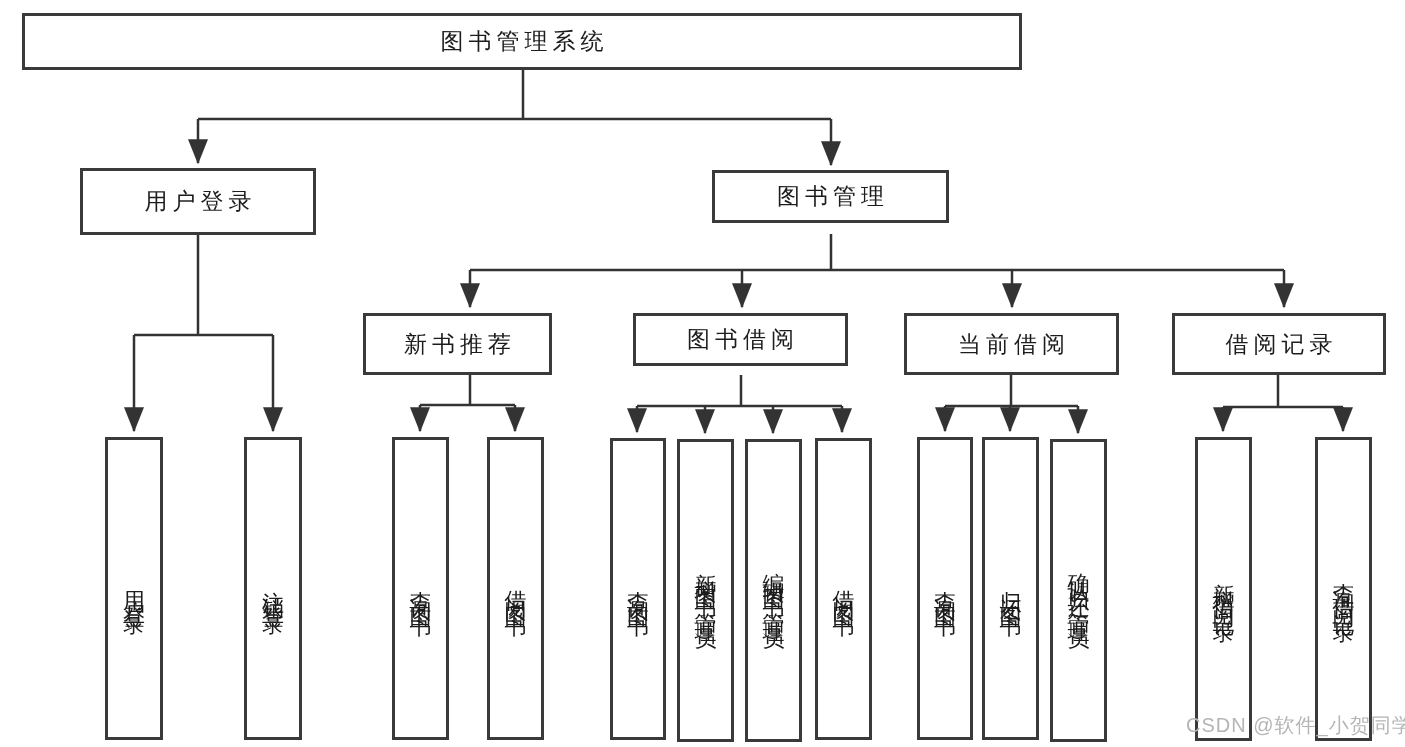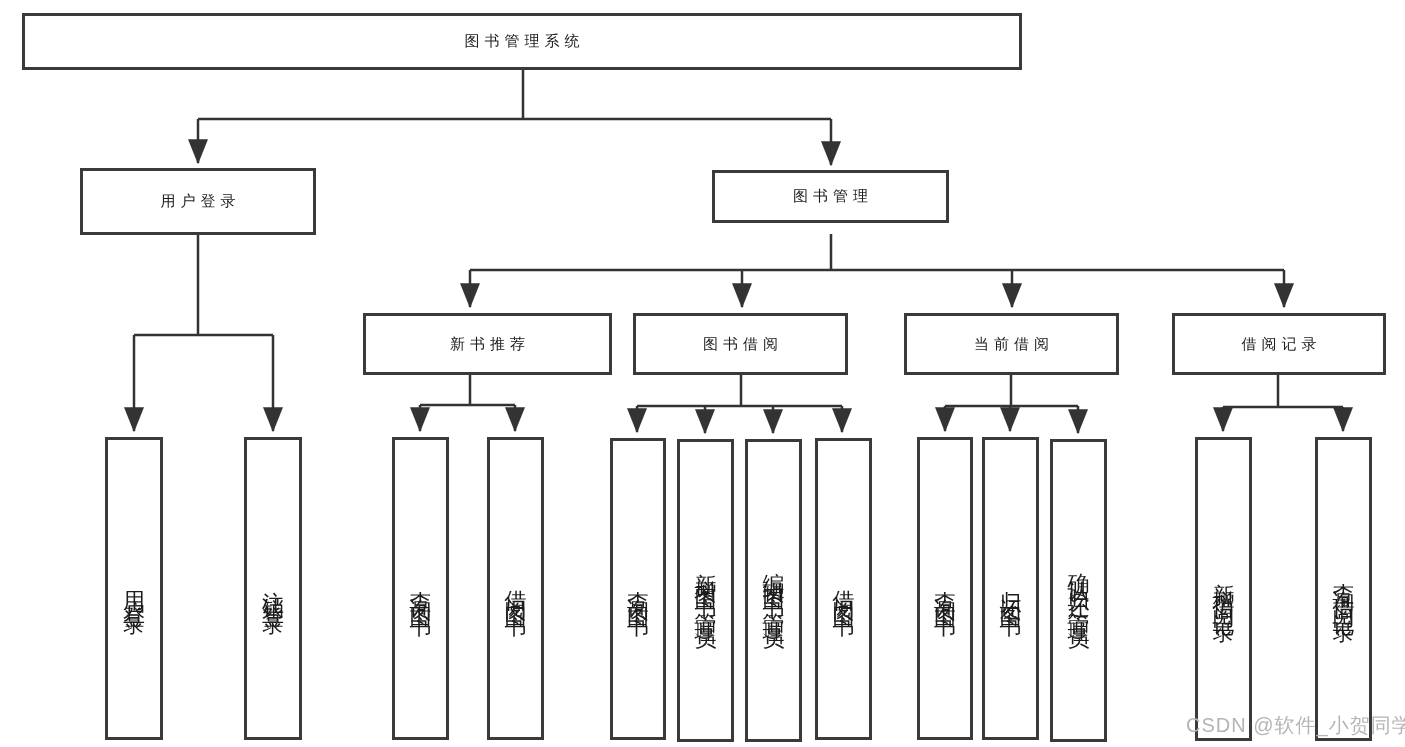--- a/index.html
+++ b/index.html
@@ -18,21 +18,21 @@
     z-index: 0;
   }
   .hbox {
     position: absolute;
     box-sizing: border-box;
     border: 3px solid #3a3a3a;
     background: #ffffff;
     display: flex;
     align-items: center;
     justify-content: center;
-    font-size: 15px;
+    font-size: 23px;
     letter-spacing: 5px;
     text-indent: 5px;
     color: #1c1c1c;
     z-index: 1;
     white-space: nowrap;
   }
   .vbox {
     position: absolute;
     box-sizing: border-box;
     border: 3px solid #3a3a3a;
@@ -106,22 +106,22 @@
       <path d="M1223 407 V431" marker-end="url(#arw)"></path>
       <path d="M1343 407 V431" marker-end="url(#arw)"></path>
     </g>
   </svg>
 
   <div class="hbox" style="left:22px; top:13px; width:1000px; height:57px;">图书管理系统</div>
 
   <div class="hbox" style="left:80px; top:168px; width:236px; height:67px;">用户登录</div>
   <div class="hbox" style="left:712px; top:170px; width:237px; height:53px;">图书管理</div>
 
-  <div class="hbox" style="left:363px; top:313px; width:249px; height:62px;">新书推荐</div>
-  <div class="hbox" style="left:633px; top:313px; width:215px; height:62px;">图书借阅</div>
+  <div class="hbox" style="left:363px; top:313px; width:189px; height:62px;">新书推荐</div>
+  <div class="hbox" style="left:633px; top:313px; width:215px; height:53px;">图书借阅</div>
   <div class="hbox" style="left:904px; top:313px; width:215px; height:62px;">当前借阅</div>
   <div class="hbox" style="left:1172px; top:313px; width:214px; height:62px;">借阅记录</div>
 
   <div class="vbox" style="left:105px; top:437px; width:58px; height:303px;">
     <span class="vtext">用户登录</span>
   </div>
   <div class="vbox" style="left:244px; top:437px; width:58px; height:303px;">
     <span class="vtext">注销登录</span>
   </div>
 

